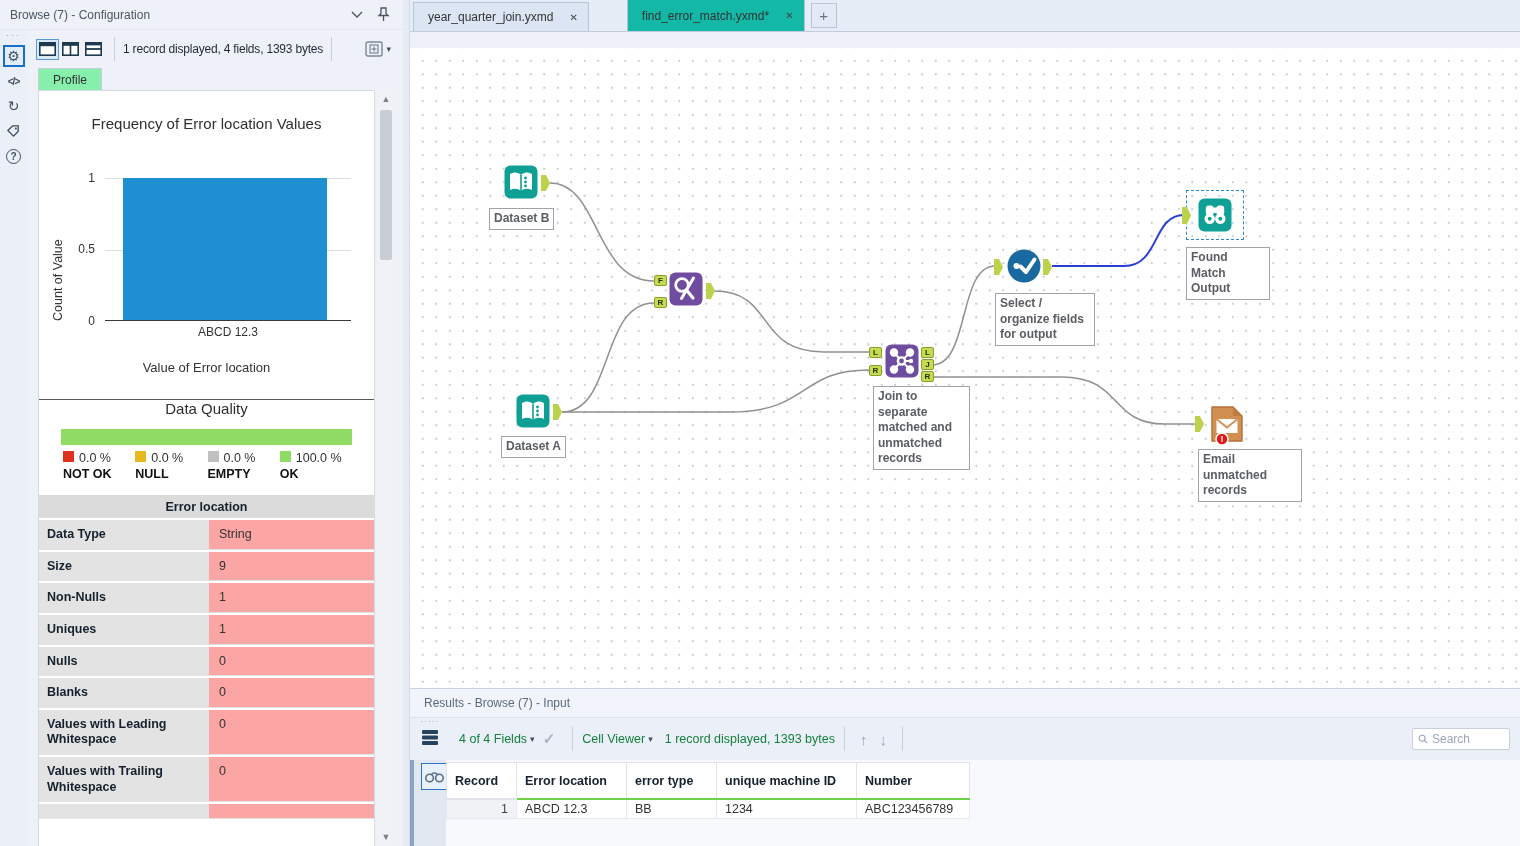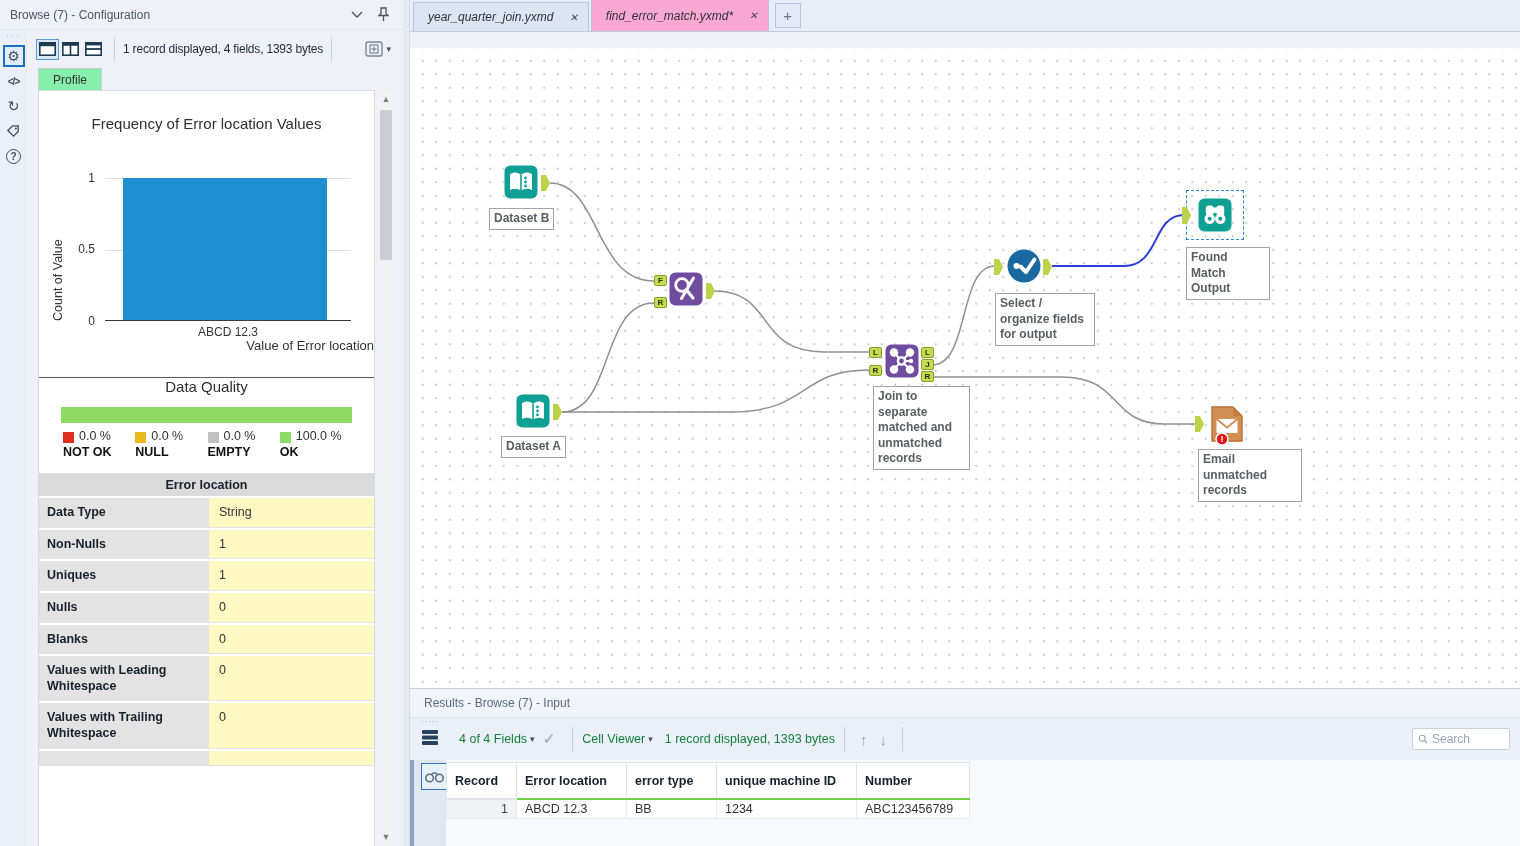--- a/index.html
+++ b/index.html
@@ -43,54 +43,54 @@
     writing-mode:vertical-rl; transform:rotate(180deg); font-size:12.5px; color:#333; }
   .yticks { position:absolute; left:30px; top:0; width:30px; height:143px; }
   .yticks span { position:absolute; right:4px; font-size:12px; color:#333; }
   .yt-1 { top:-7px; } .yt-05 { top:64px; } .yt-0 { bottom:-7px; }
   .plot { position:absolute; left:66px; top:0; width:246px; height:143px; }
   .gridline { position:absolute; left:0; width:100%; height:1px; background:#DCDCDC; }
   .g-top { top:0; } .g-mid { top:50%; }
   .axis-x { position:absolute; left:0; bottom:0; width:100%; height:1.5px; background:#3A3A3A; }
   .chart-bar { position:absolute; left:18px; bottom:0; width:204px; background:#1E8FD0; }
   .xtick { position:absolute; left:66px; width:246px; top:147px; text-align:center; font-size:12px; color:#333; }
-  .xlabel { text-align:right; margin-top:0; font-size:13px; color:#333; }
+  .xlabel { text-align:center; margin-top:22px; font-size:13px; color:#333; }
 
   .hr-dark { margin-top:24px; border-top:1.5px solid #5A5A5A; }
   .dq-title { text-align:center; font-size:15px; color:#2F2F2F; }
   .dq-bar { margin:12px 22px 0 22px; height:16px; background:#8FDB63; }
   .dq-legend { display:flex; margin:6px 22px 0 24px; }
   .dq-item { width:25%; }
-  .dq-top { display:flex; align-items:flex-end; font-size:12.5px; color:#333; }
+  .dq-top { display:flex; align-items:flex-start; font-size:12.5px; color:#333; }
   .dq-sq { width:11px; height:11px; margin-right:5px; flex:none; }
   .dq-label { font-size:12.5px; font-weight:bold; color:#111; margin-top:2px; }
 
   .fp-header { margin-top:14px; background:#DBDBDB; height:25px; display:flex; align-items:center; justify-content:center;
     font-size:12.5px; font-weight:bold; color:#16212E; border-bottom:2px solid #fff; }
   .fp-row { display:flex; border-bottom:2px solid #FFFFFF; }
   .fp-label { width:170px; background:#E3E3E3; font-size:12.5px; font-weight:bold; color:#16212E;
     padding:7px 4px 7px 8px; line-height:1.25; }
-  .fp-value { flex:1; background:#fef9c3; font-size:12.5px; color:#333; padding:7px 4px 7px 10px;
+  .fp-value { flex:1; background:#fca5a5; font-size:12.5px; color:#333; padding:7px 4px 7px 10px;
     border-bottom:1px solid #E2E2E2; }
 
   .card-scrollbar { position:absolute; left:377px; top:90px; width:18px; height:756px; background:#F1F2F6; }
   .sb-arrow { position:absolute; left:0; width:18px; height:14px; color:#7A7F87; font-size:9px; text-align:center; line-height:14px; cursor:pointer; }
   .sb-up { top:2px; } .sb-down { bottom:2px; }
   .sb-thumb { position:absolute; left:3px; top:20px; width:12px; height:150px; background:#C9CDD6; border-radius:2px; }
 
   .splitter { position:absolute; left:403px; top:0; width:7px; height:846px; background:#E6EAF3; border-right:1px solid #D5DBE6; }
 
   
   .doc-tabbar { position:absolute; left:410px; top:0; width:1110px; height:32px; background:#E7EDF7;
     display:flex; align-items:flex-end; border-bottom:1px solid #C2CCDC; }
   .doc-tab { height:29px; display:flex; align-items:center; padding:0 10px 0 14px; font-size:12px; color:#333;
-    border:1px solid #B9C4D6; border-bottom:none; margin-right:2px; cursor:pointer;font-style:italic; }
+    border:1px solid #B9C4D6; border-bottom:none; margin-right:2px; cursor:pointer; }
   .doc-tab .close { margin-left:16px; font-size:10px; color:#444; cursor:pointer; }
   .doc-tab.inactive { background:#DCE5F3; }
-  .doc-tab.active { background:#f9a8d4; height:32px; position:relative; }
+  .doc-tab.active { background:#14b8a6; height:32px; position:relative;margin-left:36px; }
   .tab-plus { width:26px; height:25px; margin:0 0 3px 4px; background:#E3EAF5; border:1px solid #B9C4D6;
     display:flex; align-items:center; justify-content:center; font-size:15px; color:#6A7688; cursor:pointer; }
 
   
   .canvas { position:absolute; left:410px; top:48px; width:1134px; height:656px; background:#FFFFFF;
     background-image:radial-gradient(circle, #C8CCD2 1px, transparent 1.3px); background-size:13.5px 13.5px;
     background-position:6px 6px; overflow:hidden; }
   .wires { position:absolute; left:0; top:0; width:1110px; height:656px; }
   .node { position:absolute; width:36px; height:36px; cursor:pointer; }
   .tool-label { position:absolute; background:#FFFFFF; border:1px solid #A0A4AA; padding:2px 4px;
@@ -258,20 +258,24 @@
             <span>100.0 %</span>
           </div>
         <div class="dq-label">OK</div>
       </div>
     </div>
 
     <div class="fp-header">Error location</div>
     <div class="fp-row">
         <div class="fp-label">Data Type</div>
         <div class="fp-value">String</div>
+      </div>
+    <div class="fp-row">
+        <div class="fp-label">Size</div>
+        <div class="fp-value">9</div>
       </div>
     <div class="fp-row">
         <div class="fp-label">Non-Nulls</div>
         <div class="fp-value">1</div>
       </div>
     <div class="fp-row">
         <div class="fp-label">Uniques</div>
         <div class="fp-value">1</div>
       </div>
     <div class="fp-row">

